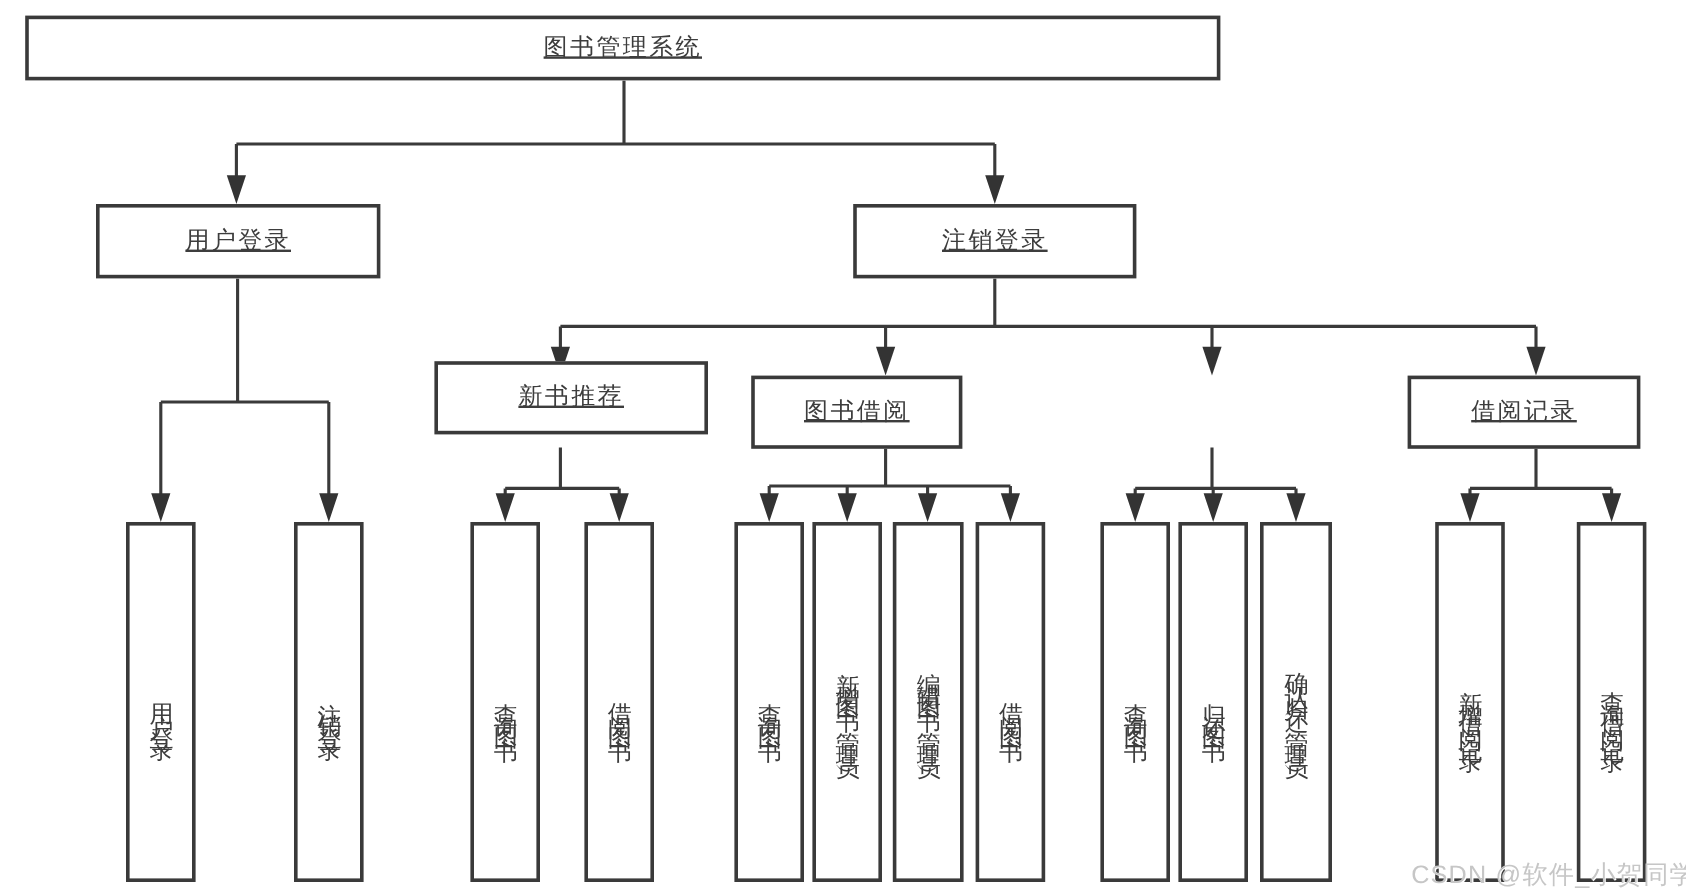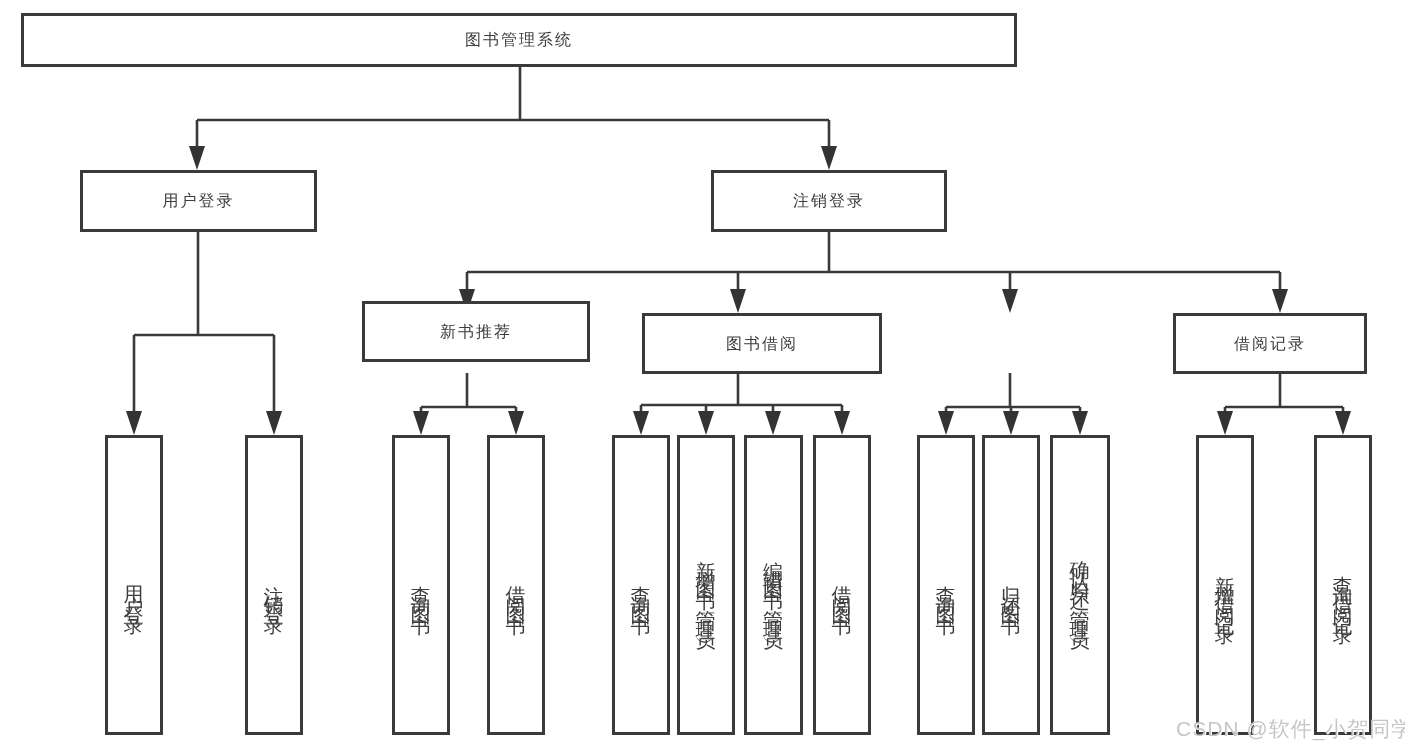--- a/index.html
+++ b/index.html
@@ -10,21 +10,21 @@
   }
   .wires { position:absolute; left:0; top:0; z-index:1; }
   .wires path { stroke:#3a3a3a; stroke-width:2.6; fill:none; }
   .wires polygon { fill:#333333; stroke:none; }
   .node {
     position:absolute; box-sizing:border-box; background:#ffffff;
     border:3px solid #3a3a3a; color:#3d3d3d; z-index:2;
     display:flex; align-items:center; justify-content:center;
     line-height:1.25; text-align:center;
   }
-  .node.h { font-size:16px; letter-spacing:2px; }
+  .node.h { font-size:20px; letter-spacing:2px;text-decoration:underline; }
   .node.v {
     writing-mode:vertical-rl; text-orientation:mixed;
     font-size:20px; letter-spacing:10px; line-height:1;
   }
   .node.v span { display:block; margin-bottom:-10px; }
   .watermark {
     position:absolute; left:1176px; top:715px; z-index:5;
     font-size:21px; letter-spacing:1px; color:#c6c6c6;
     text-shadow:1px 1px 0 #ffffff;
     white-space:nowrap;
@@ -92,21 +92,21 @@
   <div class="node h" style="left:80px;top:170px;width:237px;height:62px">
     <span>用户登录</span>
   </div>
   <div class="node h" style="left:711px;top:170px;width:236px;height:62px">
     <span>注销登录</span>
   </div>
 
   <div class="node h" style="left:362px;top:301px;width:228px;height:61px">
     <span>新书推荐</span>
   </div>
-  <div class="node h" style="left:642px;top:313px;width:240px;height:61px">
+  <div class="node h" style="left:626px;top:313px;width:176px;height:61px">
     <span>图书借阅</span>
   </div>
   <div class="node h" style="left:1173px;top:313px;width:194px;height:61px">
     <span>借阅记录</span>
   </div>
 
   <div class="node v" style="left:105px;top:435px;width:58px;height:300px">
     <span>用户登录</span>
   </div>
   <div class="node v" style="left:245px;top:435px;width:58px;height:300px">

